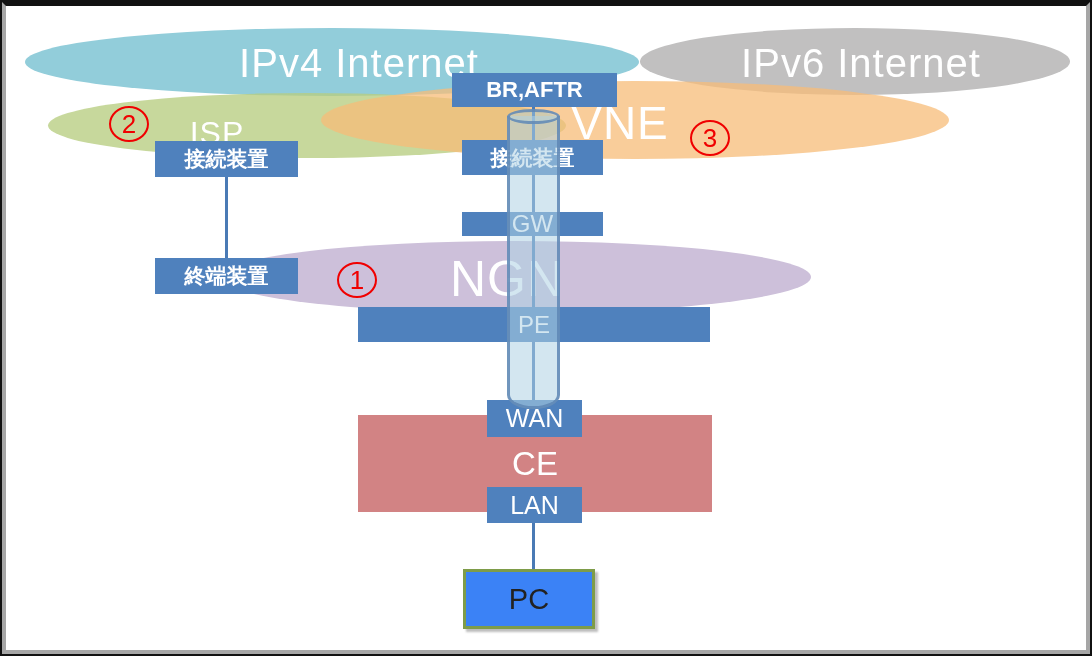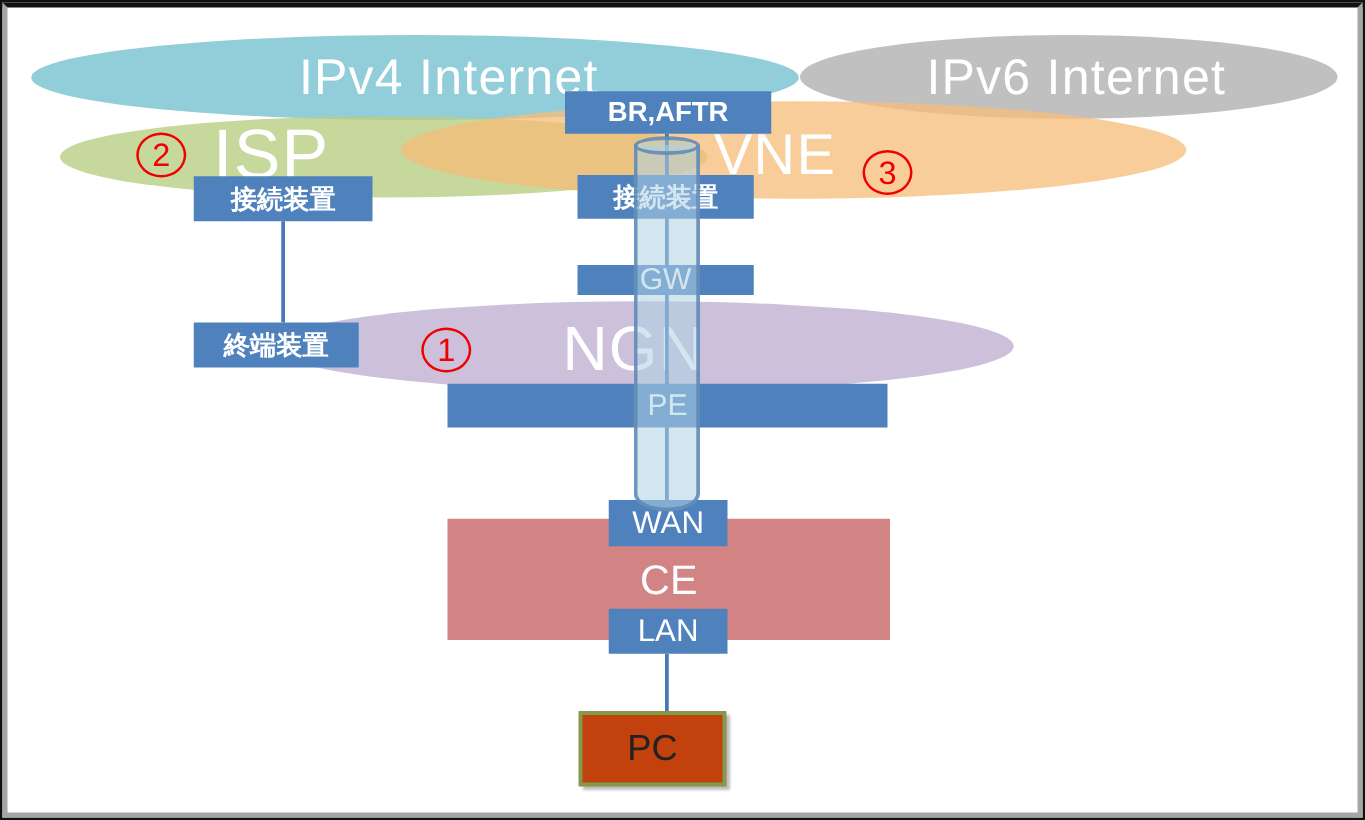--- a/index.html
+++ b/index.html
@@ -14,40 +14,40 @@
   .cloud{position:absolute;border-radius:50%;}
   #cloud-ipv4{left:25px;top:28px;width:614px;height:68px;background:#92cdda;z-index:1;}
   #cloud-ipv6{left:640px;top:28px;width:430px;height:67px;background:#c1c0c0;z-index:1;}
   #cloud-isp {left:48px;top:93px;width:518px;height:65px;background:rgba(183,205,128,0.78);z-index:2;}
   #cloud-vne {left:321px;top:81px;width:628px;height:78px;background:rgba(247,188,120,0.75);z-index:3;}
   #cloud-ngn {left:219px;top:241px;width:592px;height:72px;background:#cdc0da;z-index:2;}
   
   .cloud-label{position:absolute;color:#fff;white-space:nowrap;transform:translate(-50%,-50%);z-index:4;letter-spacing:1px;}
   #lbl-ipv4{left:339px;top:63px;font-size:40px;margin-left:20px;}
   #lbl-ipv6{left:861px;top:63px;font-size:40px;}
-  #lbl-isp {left:217px;top:123px;font-size:56px;}
+  #lbl-isp {left:217px;top:133px;font-size:32px;}
   #lbl-vne {left:620px;top:123px;font-size:46px;}
   #lbl-ngn {left:507px;top:279px;font-size:50px;}
   
   .vline{position:absolute;background:#4a7ab5;z-index:5;}
   #line-isp {left:225px;top:177px;width:3px;height:81px;}
   #line-main{left:532px;top:107px;width:3px;height:296px;}
   #line-pc  {left:532px;top:523px;width:3px;height:46px;}
   
   .node{position:absolute;background:#4f81bd;color:#fff;display:flex;align-items:center;justify-content:center;z-index:5;box-sizing:border-box;white-space:nowrap;}
   #box-braftr    {left:452px;top:73px; width:165px;height:34px;font-size:22px;z-index:6;font-weight:bold;}
   #box-isp-access{left:155px;top:141px;width:143px;height:36px;font-size:21px;font-weight:bold;}
   #box-vne-access{left:462px;top:140px;width:141px;height:35px;font-size:21px;font-weight:bold;}
   #box-gw        {left:462px;top:212px;width:141px;height:24px;font-size:24px;}
-  #box-terminal  {left:155px;top:258px;width:132px;height:36px;font-size:21px;font-weight:bold;}
+  #box-terminal  {left:155px;top:258px;width:143px;height:36px;font-size:21px;font-weight:bold;}
   #box-pe        {left:358px;top:307px;width:352px;height:35px;font-size:24px;}
   #box-ce        {left:358px;top:415px;width:354px;height:97px;font-size:33px;background:#d28384;z-index:5;}
   #box-wan       {left:487px;top:400px;width:95px;height:37px;font-size:25px;z-index:6;}
   #box-lan       {left:487px;top:487px;width:95px;height:36px;font-size:25px;z-index:6;}
-  #box-pc        {left:463px;top:569px;width:118px;height:60px;font-size:29px;background:#c2410c;color:#222;
+  #box-pc        {left:463px;top:569px;width:132px;height:60px;font-size:29px;background:#3b82f6;color:#222;
                   border:3px solid #7e9c49;box-shadow:3px 3px 2px rgba(110,110,110,0.45);z-index:5;text-align:center;}
   
   #tunnel-body{position:absolute;left:507px;top:116px;width:53px;height:293px;box-sizing:border-box;
     background:rgba(175,210,228,0.55);border:3px solid rgba(95,135,180,0.85);
     border-top:none;border-radius:0 0 26px 26px / 0 0 14px 14px;z-index:10;}
   #tunnel-cap{position:absolute;left:507px;top:109px;width:53px;height:15px;box-sizing:border-box;
     background:rgba(175,210,228,0.45);border:3px solid rgba(95,135,180,0.85);border-radius:50%;z-index:11;}
   
   .marker{position:absolute;width:40px;height:36px;box-sizing:border-box;border:2.5px solid #f00000;
     border-radius:50%;color:#f00000;font-size:26px;display:flex;align-items:center;justify-content:center;z-index:12;}

